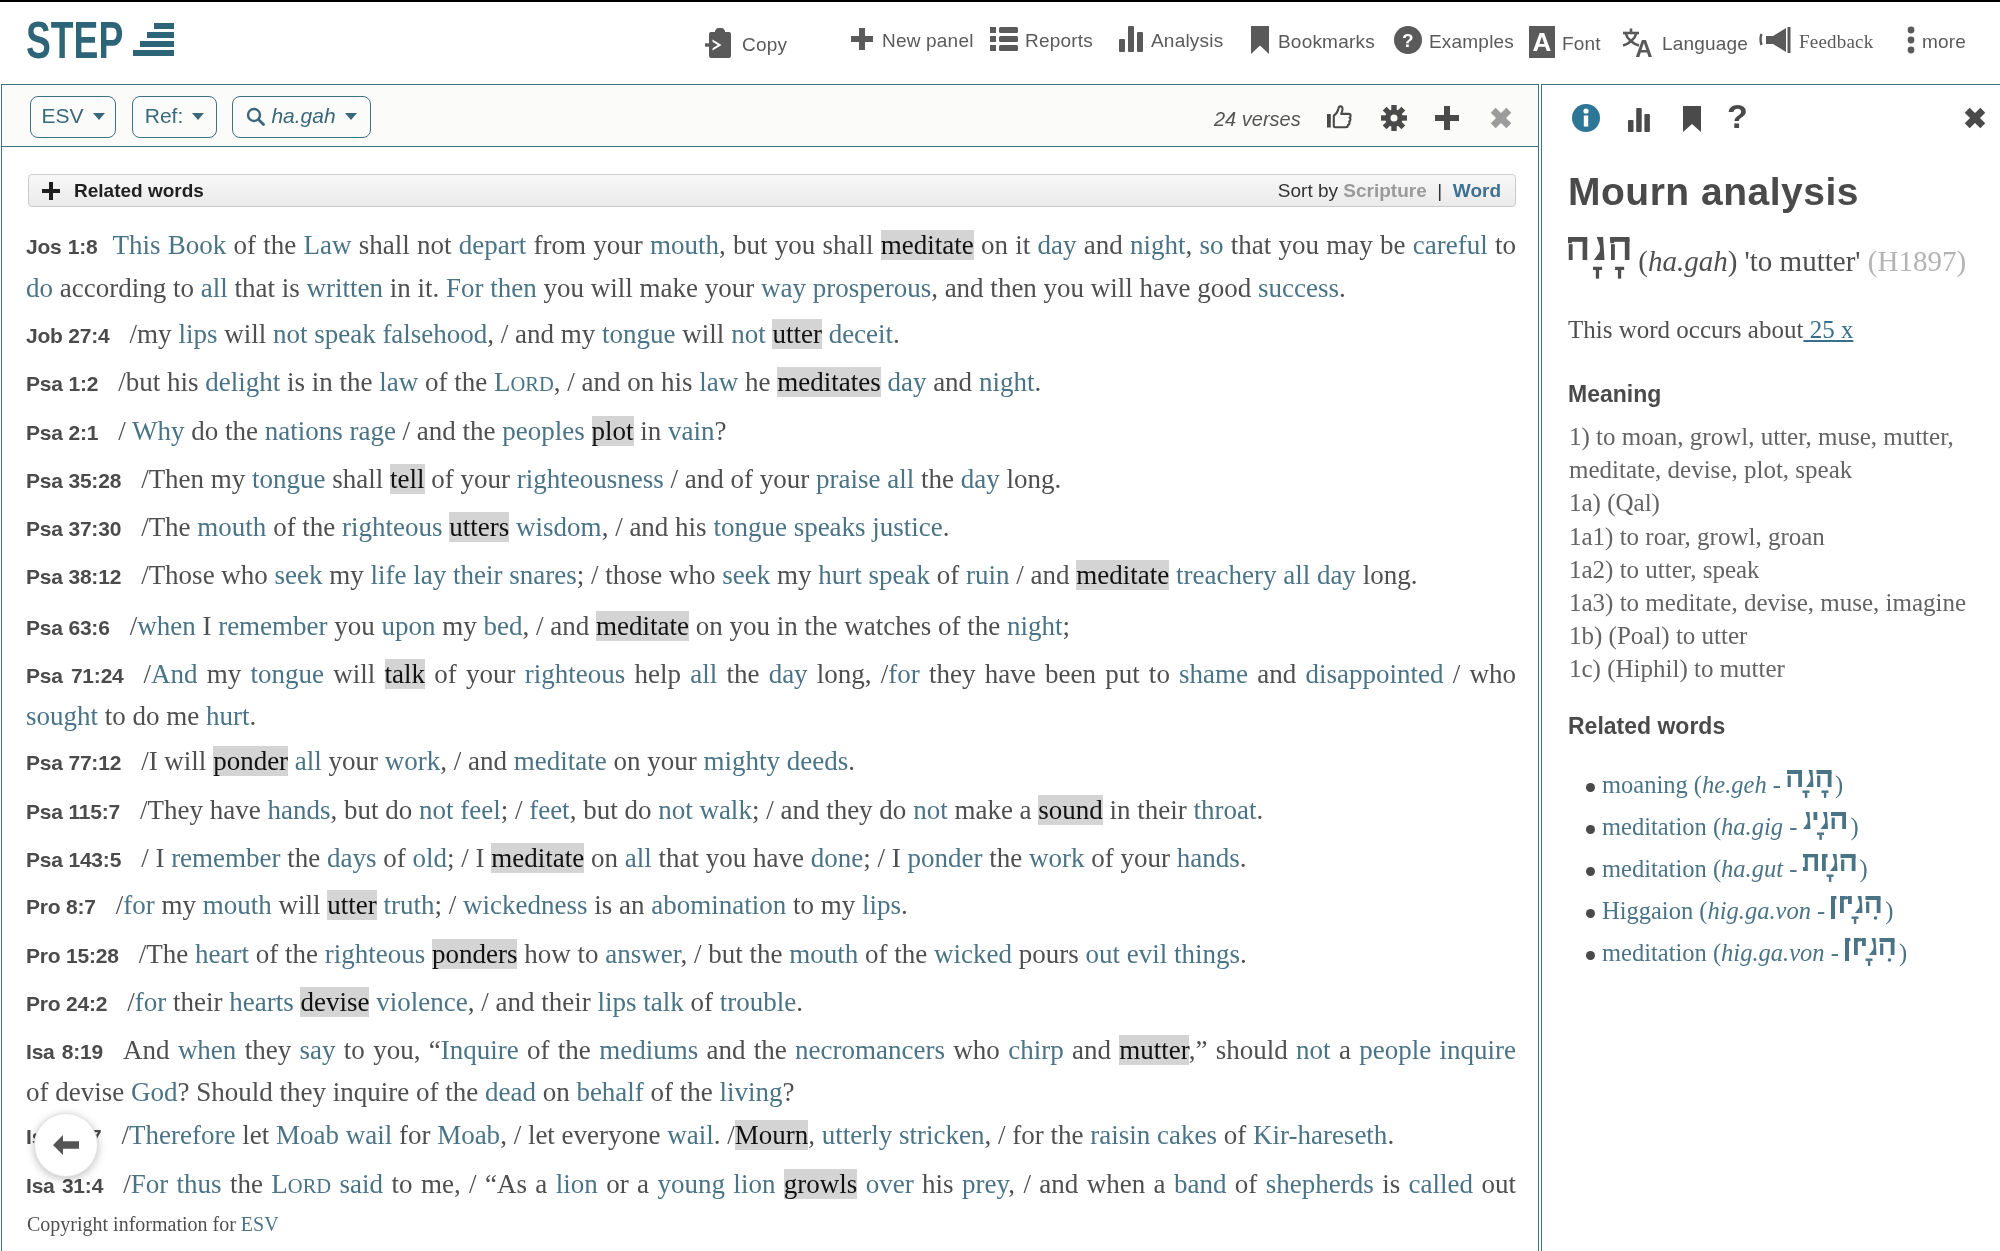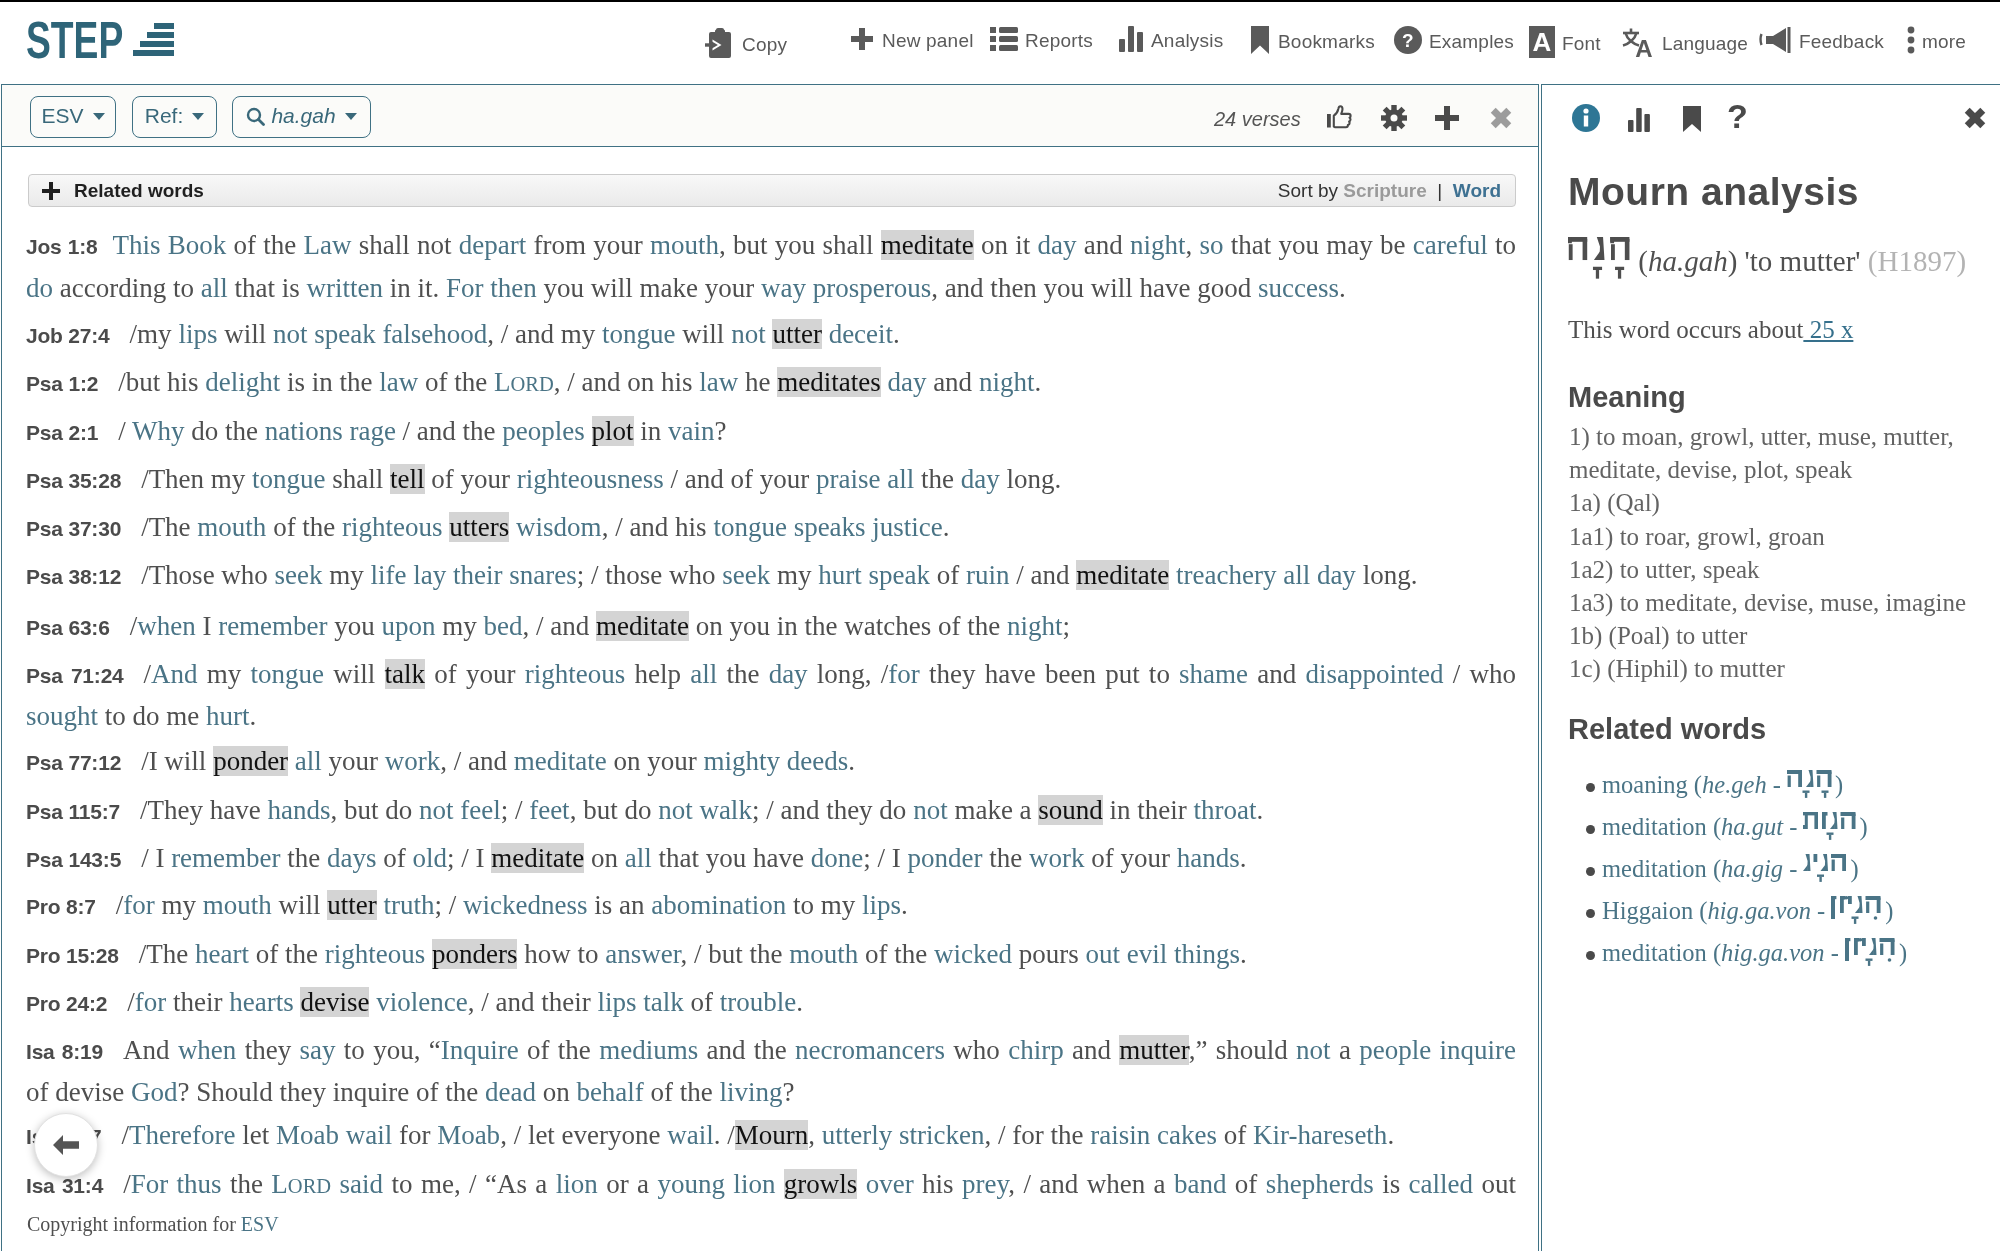--- a/index.html
+++ b/index.html
@@ -36,21 +36,21 @@
 .backbtn { position:absolute; left:32px; top:1028px; width:64px; height:64px; background:#fff; border:1px solid #e2e2e2; border-radius:50%; box-shadow:0 2px 8px rgba(0,0,0,0.25); }
 .backbtn svg { position:absolute; left:16px; top:19px; }
 
 .rp-ico { position:absolute; top:19px; }
 .rp-h1 { position:absolute; left:26px; top:85px; font-size:39px; font-weight:bold; color:#4a4a4a; letter-spacing:0.5px;}
 .rp-hebline { position:absolute; left:26px; top:152px; }
 .rp-hebline .tr { font-family:"Liberation Serif", serif; font-size:29px; color:#4f4f4f; }
 .rp-hebline .strong { color:#b3b3b3; }
 .rp-occ { position:absolute; left:26px; top:231px; font-family:"Liberation Serif", serif; font-size:25px; color:#4f4f4f; }
 .rp-occ a { color:#36708c; text-decoration:underline; }
-.rp-h2 { position:absolute; left:26px; font-size:29px; font-weight:bold; color:#4a4a4a; }
+.rp-h2 { position:absolute; left:26px; font-size:23px; font-weight:bold; color:#4a4a4a; }
 .rp-meaning { position:absolute; left:27px; top:335px; font-family:"Liberation Serif", serif; font-size:25px; color:#636363; line-height:33.2px; }
 .rp-rel { position:absolute; left:60px; top:685px; font-family:"Liberation Serif", serif; font-size:24.5px; color:#4a7486; }
 .rp-rel .li { position:relative; height:42px; white-space:nowrap; }
 .rp-rel .li::before { content:""; position:absolute; left:-16px; top:13px; width:9px; height:9px; border-radius:50%; background:#4a4a4a; }
 .rp-rel i { font-style:italic; }
 </style></head><body>
 <div class="topbar"></div>
 <div class="logo-text">STEP</div>
 <div class="abs" style="left:128px; top:21px;"><svg width="46" height="40" viewBox="0 0 46 40" style="" xmlns="http://www.w3.org/2000/svg">
       <g fill="#2e6478">
@@ -96,21 +96,21 @@
     </svg><span class="lab">Font</span></div>
 <div class="menu-item" style="left:1621px;"><svg width="34" height="32" viewBox="0 0 34 32" style="" xmlns="http://www.w3.org/2000/svg">
 <g stroke="#5a5a5a" stroke-width="2.6" fill="none">
 <path d="M2 7 h16"></path>
         <path d="M10 2.5 v4"></path>
         <path d="M15.5 7 c-1.5 6-8 11-13.5 12.5"></path>
         <path d="M4.5 7 c1.5 6 8 11 13.5 12.5"></path>
 </g>
 <text x="23" y="31" text-anchor="middle" font-family="Liberation Sans, sans-serif" font-size="24" font-weight="bold" fill="#5a5a5a">A</text>
     </svg><span class="lab">Language</span></div>
-<div class="menu-item" style="left:1758px;"><svg width="34" height="28" viewBox="0 0 34 28" style="" xmlns="http://www.w3.org/2000/svg">
+<div class="menu-item" style="left:1758px;font-family:Liberation Serif, serif;"><svg width="34" height="28" viewBox="0 0 34 28" style="" xmlns="http://www.w3.org/2000/svg">
 <path fill="#5a5a5a" d="M28 2 v24 l-13-8 H8 v-8 h7 z"></path>
 <rect x="29.5" y="1" width="3" height="26" fill="#5a5a5a"></rect>
 <path d="M3.5 8 q-2 5 0 11" stroke="#5a5a5a" stroke-width="2.4" fill="none"></path>
     </svg><span class="lab">Feedback</span></div>
 <div class="menu-item" style="left:1907px;"><svg width="8" height="28" viewBox="0 0 8 28" style="" xmlns="http://www.w3.org/2000/svg">
       <circle cx="4" cy="4" r="3.4" fill="#5a5a5a"></circle>
       <circle cx="4" cy="14" r="3.4" fill="#5a5a5a"></circle>
       <circle cx="4" cy="24" r="3.4" fill="#5a5a5a"></circle>
     </svg><span class="lab">more</span></div>
 <div class="lpanel">
@@ -282,49 +282,49 @@
             <path d="M24.0 10.5 L19.0 17.0 L23.6 17.0 Z"></path>
             <rect x="15.5" y="20.5" width="7.0" height="2.4"></rect>
             <rect x="17.9" y="22.9" width="2.4" height="5.0"></rect>
             <rect x="29.5" y="0" width="15.0" height="4.0"></rect>
             <rect x="40.7" y="1.5" width="3.8" height="15.5"></rect>
             <rect x="30.1" y="5.5" width="3.2" height="11.5"></rect>
             <rect x="34.5" y="20.5" width="7.0" height="2.4"></rect>
             <rect x="36.9" y="22.9" width="2.4" height="5.0"></rect>
           </g>
         </svg>)</div>
+<div class="li">meditation (<i>ha.gig</i> - <svg width="47" height="28" viewBox="0 0 47 28" style="vertical-align:-5px;" xmlns="http://www.w3.org/2000/svg">
+          <g fill="#4a7486">
+            <path d="M2.5 0 L6.5 0 L7.5 17.0 L4.2 17.0 L4.6 7.0 Z"></path>
+            <path d="M5.0 10.5 L0.0 17.0 L4.6 17.0 Z"></path>
+            <rect x="10.5" y="0" width="3.8" height="8.0"></rect>
+            <path d="M20.0 0 L24.0 0 L25.0 17.0 L21.7 17.0 L22.1 7.0 Z"></path>
+            <path d="M22.5 10.5 L17.5 17.0 L22.1 17.0 Z"></path>
+            <rect x="14.0" y="20.5" width="7.0" height="2.4"></rect>
+            <rect x="16.4" y="22.9" width="2.4" height="5.0"></rect>
+            <rect x="28.0" y="0" width="15.0" height="4.0"></rect>
+            <rect x="39.2" y="1.5" width="3.8" height="15.5"></rect>
+            <rect x="28.6" y="5.5" width="3.2" height="11.5"></rect>
+          </g>
+        </svg>)</div>
 <div class="li">meditation (<i>ha.gut</i> - <svg width="56" height="28" viewBox="0 0 56 28" style="vertical-align:-5px;" xmlns="http://www.w3.org/2000/svg">
           <g fill="#4a7486">
             <rect x="0.0" y="0" width="15.0" height="3.4"></rect>
             <rect x="11.4" y="1.5" width="3.6" height="15.5"></rect>
             <rect x="1.8" y="1.5" width="3.0" height="11.5"></rect>
             <rect x="0.0" y="13.0" width="4.8" height="4.0"></rect>
             <rect x="19.0" y="0" width="3.8" height="17.0"></rect>
             <rect x="19.0" y="0" width="5.5" height="3.6"></rect>
             <path d="M29.5 0 L33.5 0 L34.5 17.0 L31.2 17.0 L31.6 7.0 Z"></path>
             <path d="M32.0 10.5 L27.0 17.0 L31.6 17.0 Z"></path>
             <rect x="23.5" y="20.5" width="7.0" height="2.4"></rect>
             <rect x="25.9" y="22.9" width="2.4" height="5.0"></rect>
             <rect x="37.5" y="0" width="15.0" height="4.0"></rect>
             <rect x="48.7" y="1.5" width="3.8" height="15.5"></rect>
             <rect x="38.1" y="5.5" width="3.2" height="11.5"></rect>
-          </g>
-        </svg>)</div>
-<div class="li">meditation (<i>ha.gig</i> - <svg width="47" height="28" viewBox="0 0 47 28" style="vertical-align:-5px;" xmlns="http://www.w3.org/2000/svg">
-          <g fill="#4a7486">
-            <path d="M2.5 0 L6.5 0 L7.5 17.0 L4.2 17.0 L4.6 7.0 Z"></path>
-            <path d="M5.0 10.5 L0.0 17.0 L4.6 17.0 Z"></path>
-            <rect x="10.5" y="0" width="3.8" height="8.0"></rect>
-            <path d="M20.0 0 L24.0 0 L25.0 17.0 L21.7 17.0 L22.1 7.0 Z"></path>
-            <path d="M22.5 10.5 L17.5 17.0 L22.1 17.0 Z"></path>
-            <rect x="14.0" y="20.5" width="7.0" height="2.4"></rect>
-            <rect x="16.4" y="22.9" width="2.4" height="5.0"></rect>
-            <rect x="28.0" y="0" width="15.0" height="4.0"></rect>
-            <rect x="39.2" y="1.5" width="3.8" height="15.5"></rect>
-            <rect x="28.6" y="5.5" width="3.2" height="11.5"></rect>
           </g>
         </svg>)</div>
 <div class="li">Higgaion (<i>hig.ga.von</i> - <svg width="54" height="28" viewBox="0 0 54 28" style="vertical-align:-5px;" xmlns="http://www.w3.org/2000/svg">
           <g fill="#4a7486">
             <rect x="0.0" y="0" width="4.0" height="23.0"></rect>
             <rect x="0.0" y="0" width="5.4" height="3.2"></rect>
             <rect x="9.0" y="0" width="3.8" height="17.0"></rect>
             <rect x="9.0" y="0" width="5.5" height="3.6"></rect>
             <circle cx="15.5" cy="1.8" r="1.8"></circle>
             <rect x="17.0" y="0" width="3.8" height="8.0"></rect>

